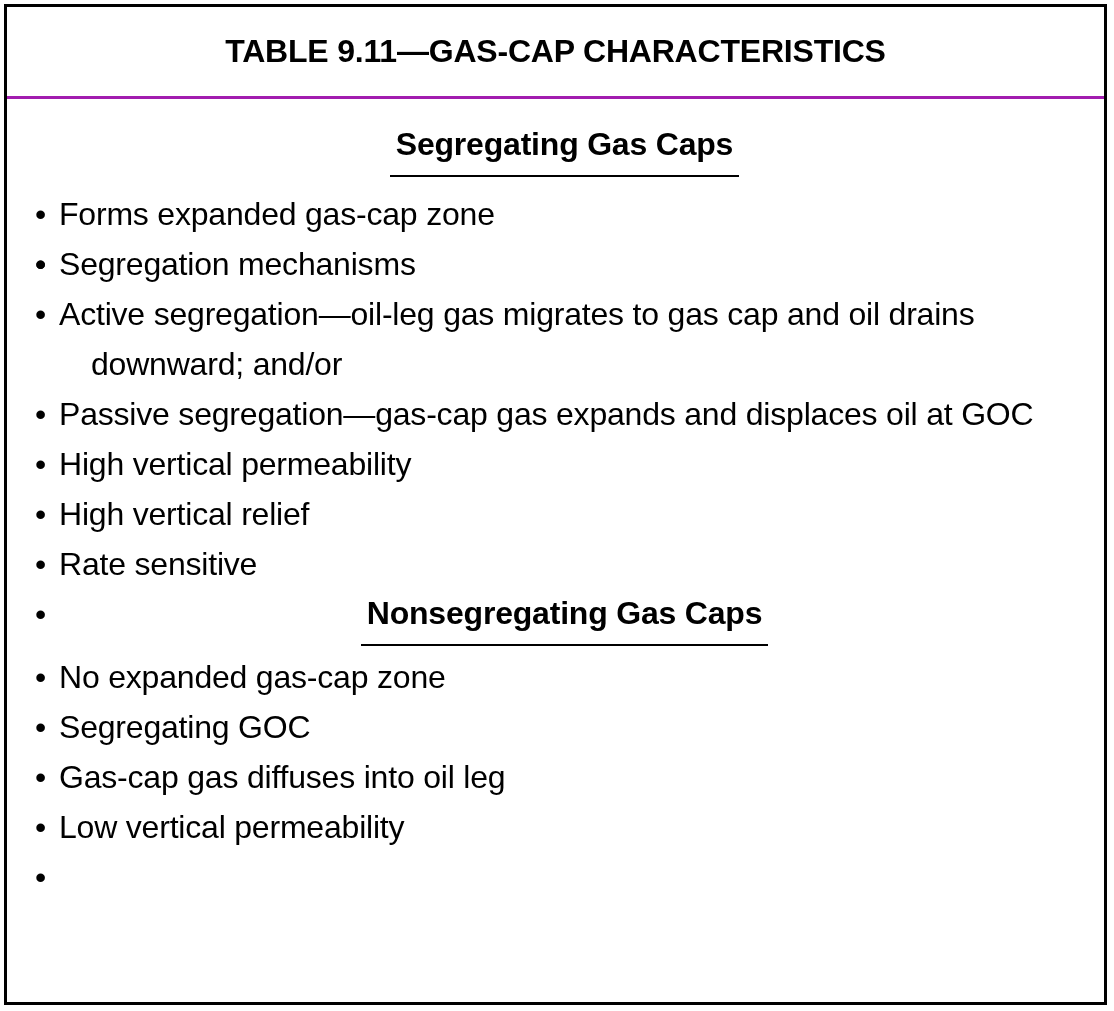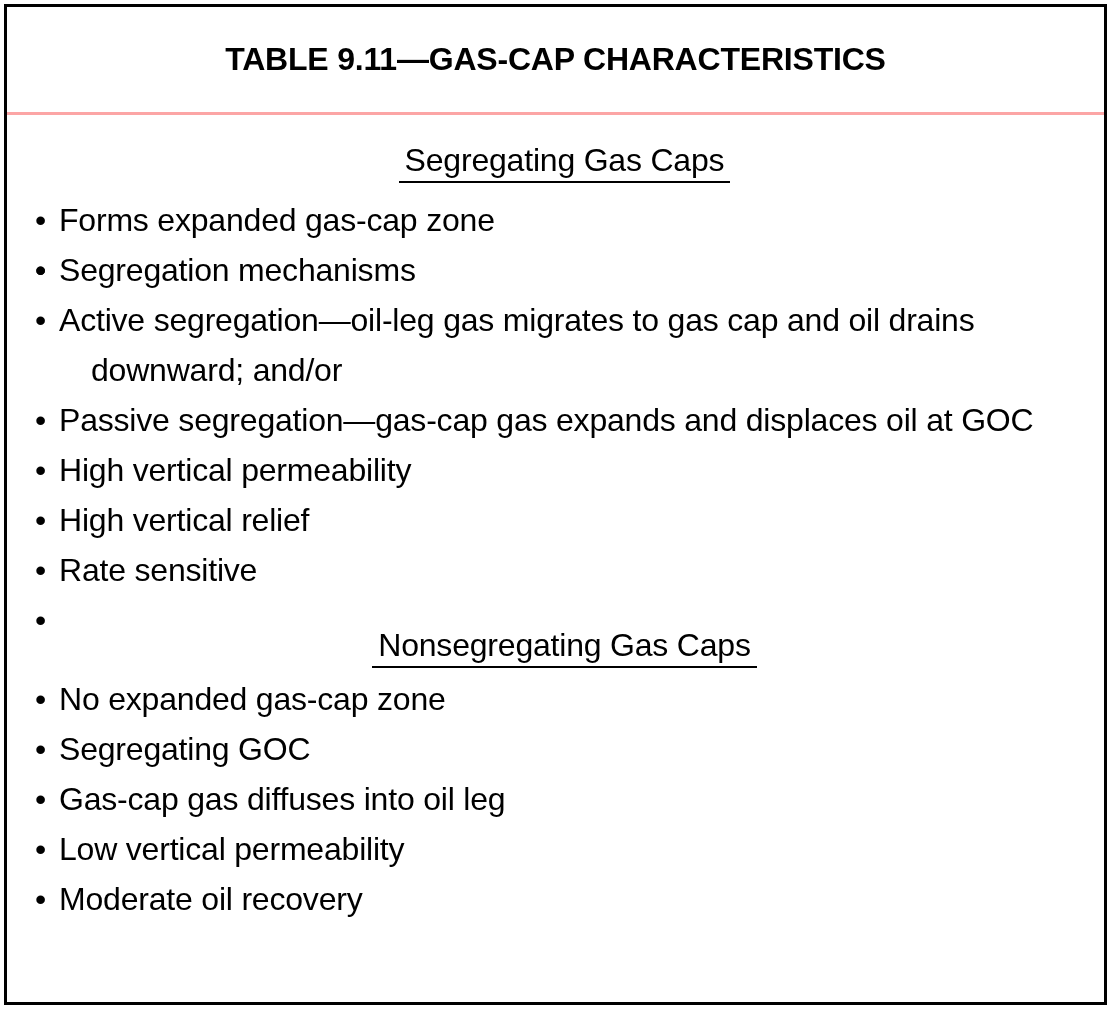--- a/index.html
+++ b/index.html
@@ -18,46 +18,46 @@
     height: 1001px;
     box-sizing: border-box;
     border: 3px solid #000000;
     background: #ffffff;
     font-family: "Liberation Sans", "DejaVu Sans", sans-serif;
     color: #000000;
     letter-spacing: -0.2px;
   }
   .title-row {
     box-sizing: border-box;
-    height: 108px;
-    border-bottom: 3px solid #fca5a5;
+    height: 92px;
+    border-bottom: 3px solid #a21caf;
     display: flex;
     align-items: center;
     justify-content: center;
   }
   .title-row .title-text {
     font-size: 32px;
     font-weight: bold;
     white-space: nowrap;
   }
   .content {
     box-sizing: border-box;
     padding: 0 10px 0 28px;
   }
   .section-heading-row {
     text-align: center;
   }
   .section-heading-row.first { margin-top: 26px; }
-  .section-heading-row.second { margin-top: 31px; }
+  .section-heading-row.second { margin-top: 5px; }
   .section-heading {
     display: inline-block;
     font-size: 32px;
-    font-weight: normal;
+    font-weight: bold;
     line-height: 38px;
-    padding: 0 6px 2px 6px;
+    padding: 0 6px 12px 6px;
     border-bottom: 2px solid #000000;
     white-space: nowrap;
   }
   ul.bullet-list {
     list-style: none;
     margin: 0;
     padding: 0;
   }
   ul.bullet-list.first { margin-top: 12px; }
   ul.bullet-list.second { margin-top: 6px; }
@@ -150,18 +150,17 @@
       <li>
         <span class="bullet">•</span>
         <span class="txt">Gas-cap gas diffuses into oil leg</span>
       </li>
       <li>
         <span class="bullet">•</span>
         <span class="txt">Low vertical permeability</span>
       </li>
       <li>
         <span class="bullet">•</span>
-        <span class="txt">Moderate oil recovery</span>
       </li>
     </ul>
 
   </div>
 </div>
 
 </body></html>

